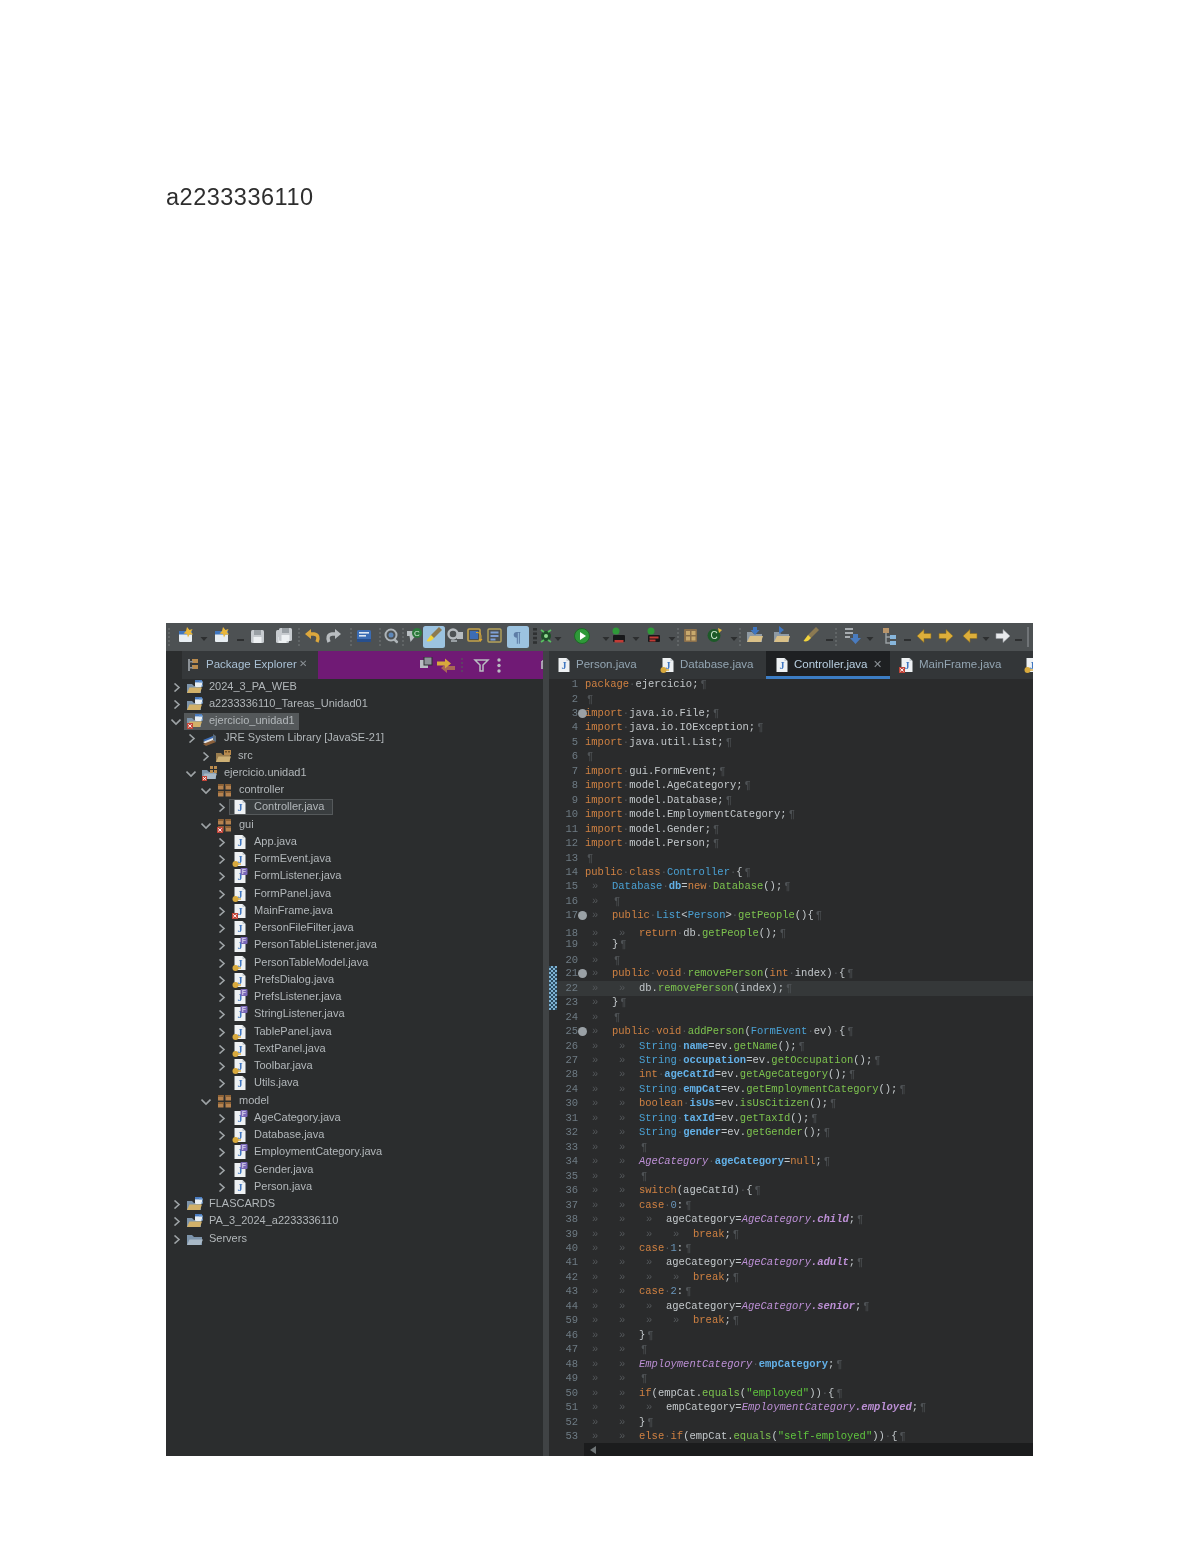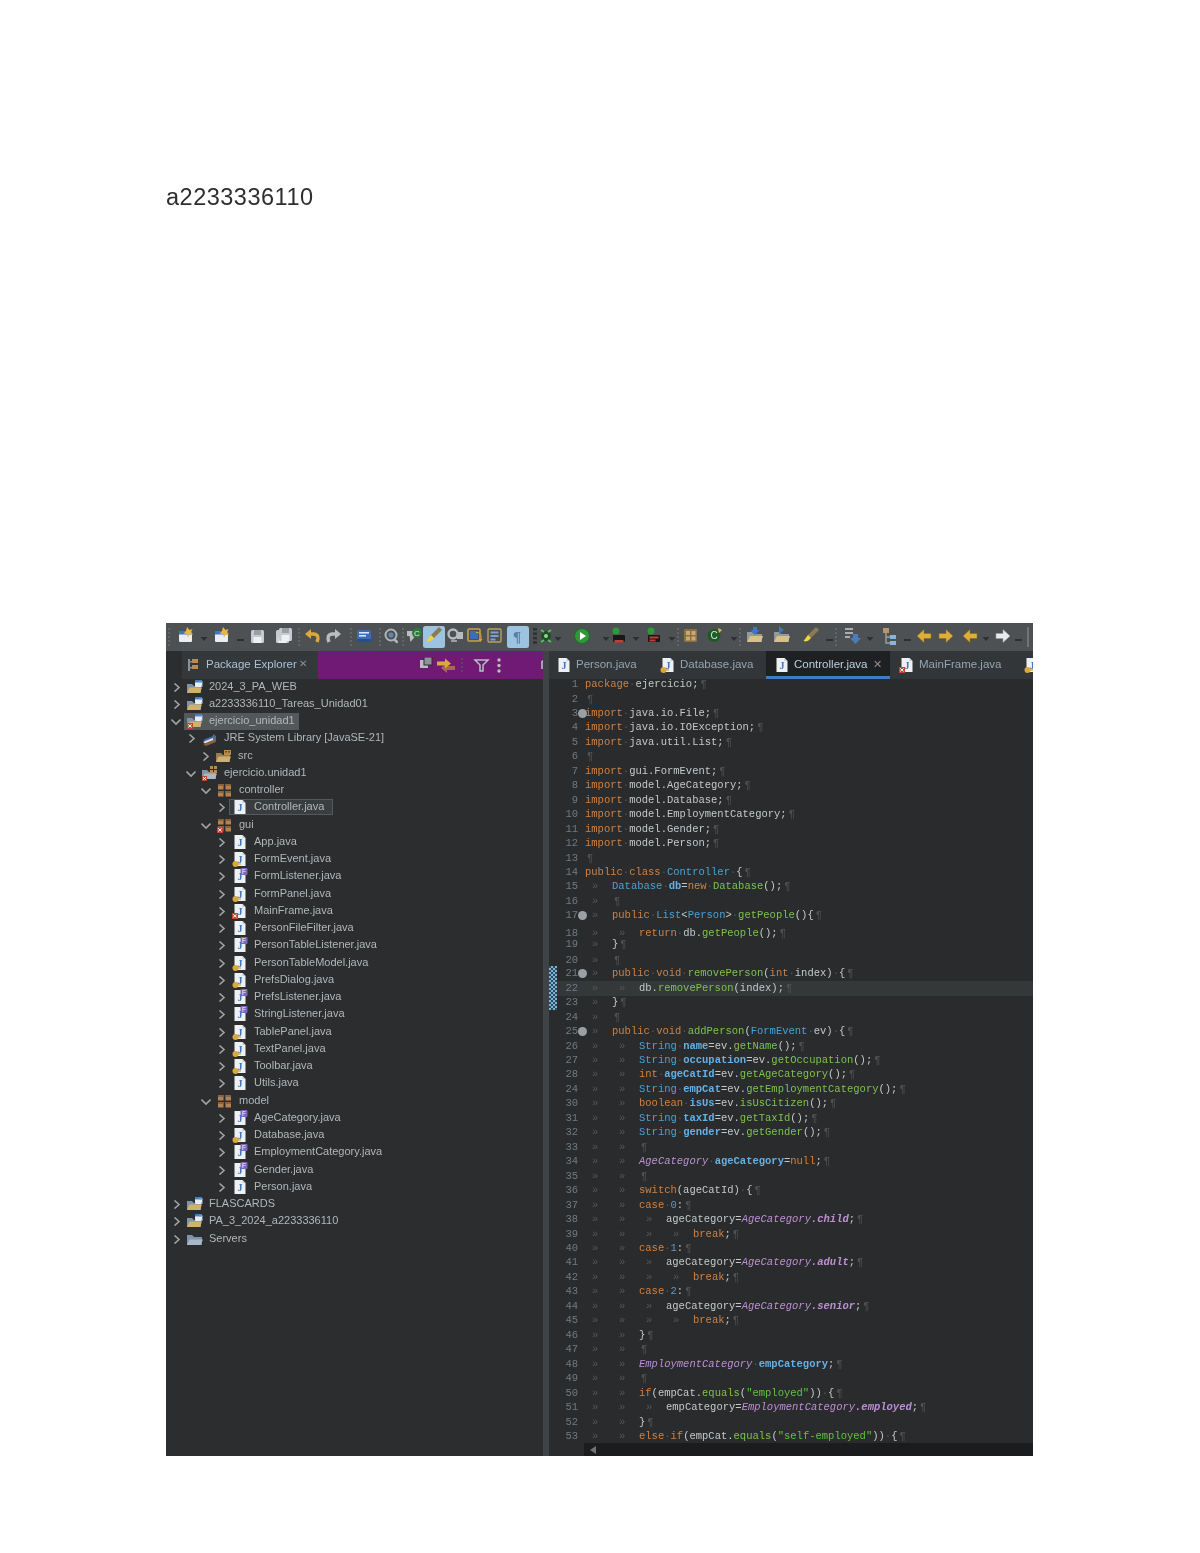--- a/index.html
+++ b/index.html
@@ -851,21 +851,21 @@
           </div>
           <div class="cl" style="top:605.3px">
             <span class="num">43</span>
             <span class="body"><span class="tb">»</span><span class="tb">»</span><span class="k">case</span><span class="w">·</span><span class="nm">2</span><span class="p">:</span><span class="eol">¶</span></span>
           </div>
           <div class="cl" style="top:619.8px">
             <span class="num">44</span>
             <span class="body"><span class="tb">»</span><span class="tb">»</span><span class="tb">»</span><span class="p">ageCategory=</span><span class="e">AgeCategory</span><span class="eb">.senior</span><span class="p">;</span><span class="eol">¶</span></span>
           </div>
           <div class="cl" style="top:634.2px">
-            <span class="num">45</span>
+            <span class="num">59</span>
             <span class="body"><span class="tb">»</span><span class="tb">»</span><span class="tb">»</span><span class="tb">»</span><span class="k">break</span><span class="p">;</span><span class="eol">¶</span></span>
           </div>
           <div class="cl" style="top:648.7px">
             <span class="num">46</span>
             <span class="body"><span class="tb">»</span><span class="tb">»</span><span class="p">}</span><span class="eol">¶</span></span>
           </div>
           <div class="cl" style="top:663.2px">
             <span class="num">47</span>
             <span class="body"><span class="tb">»</span><span class="tb">»</span><span class="eol">¶</span></span>
           </div>

